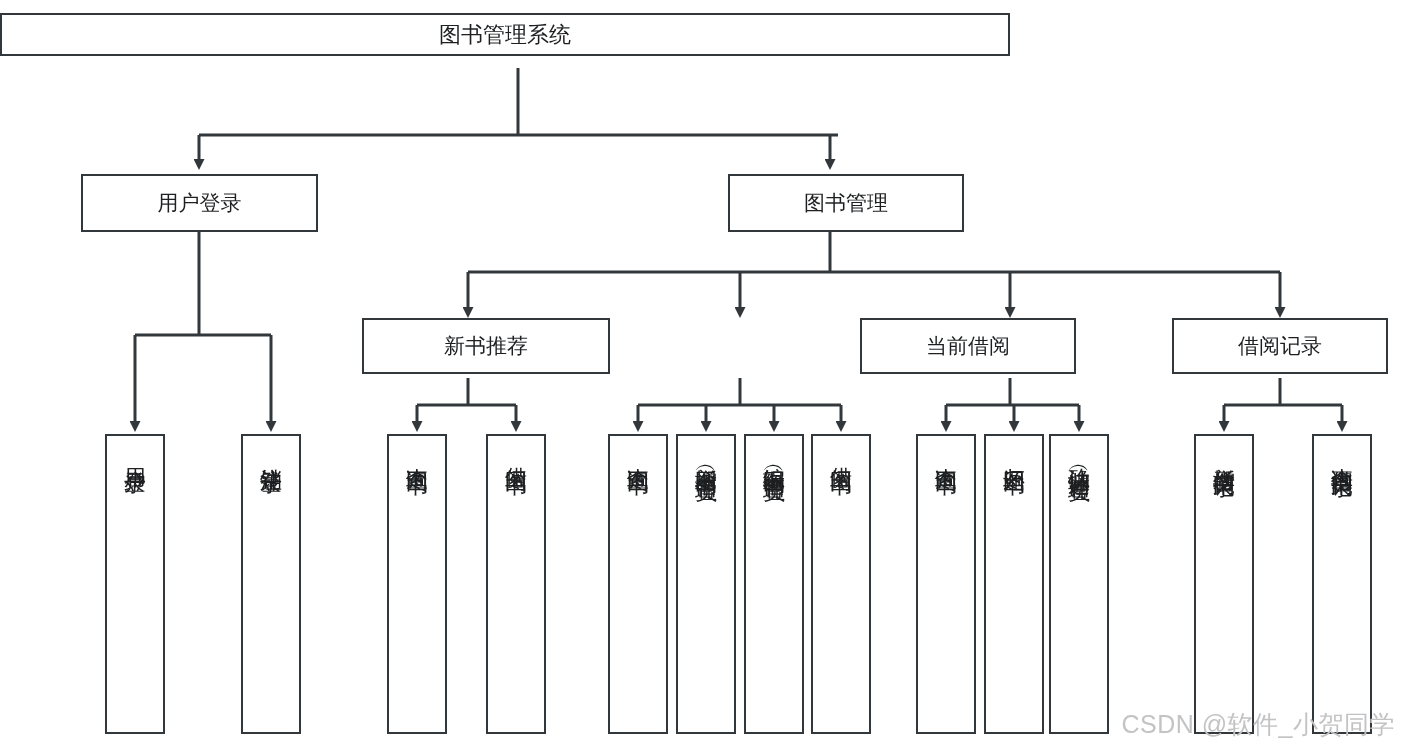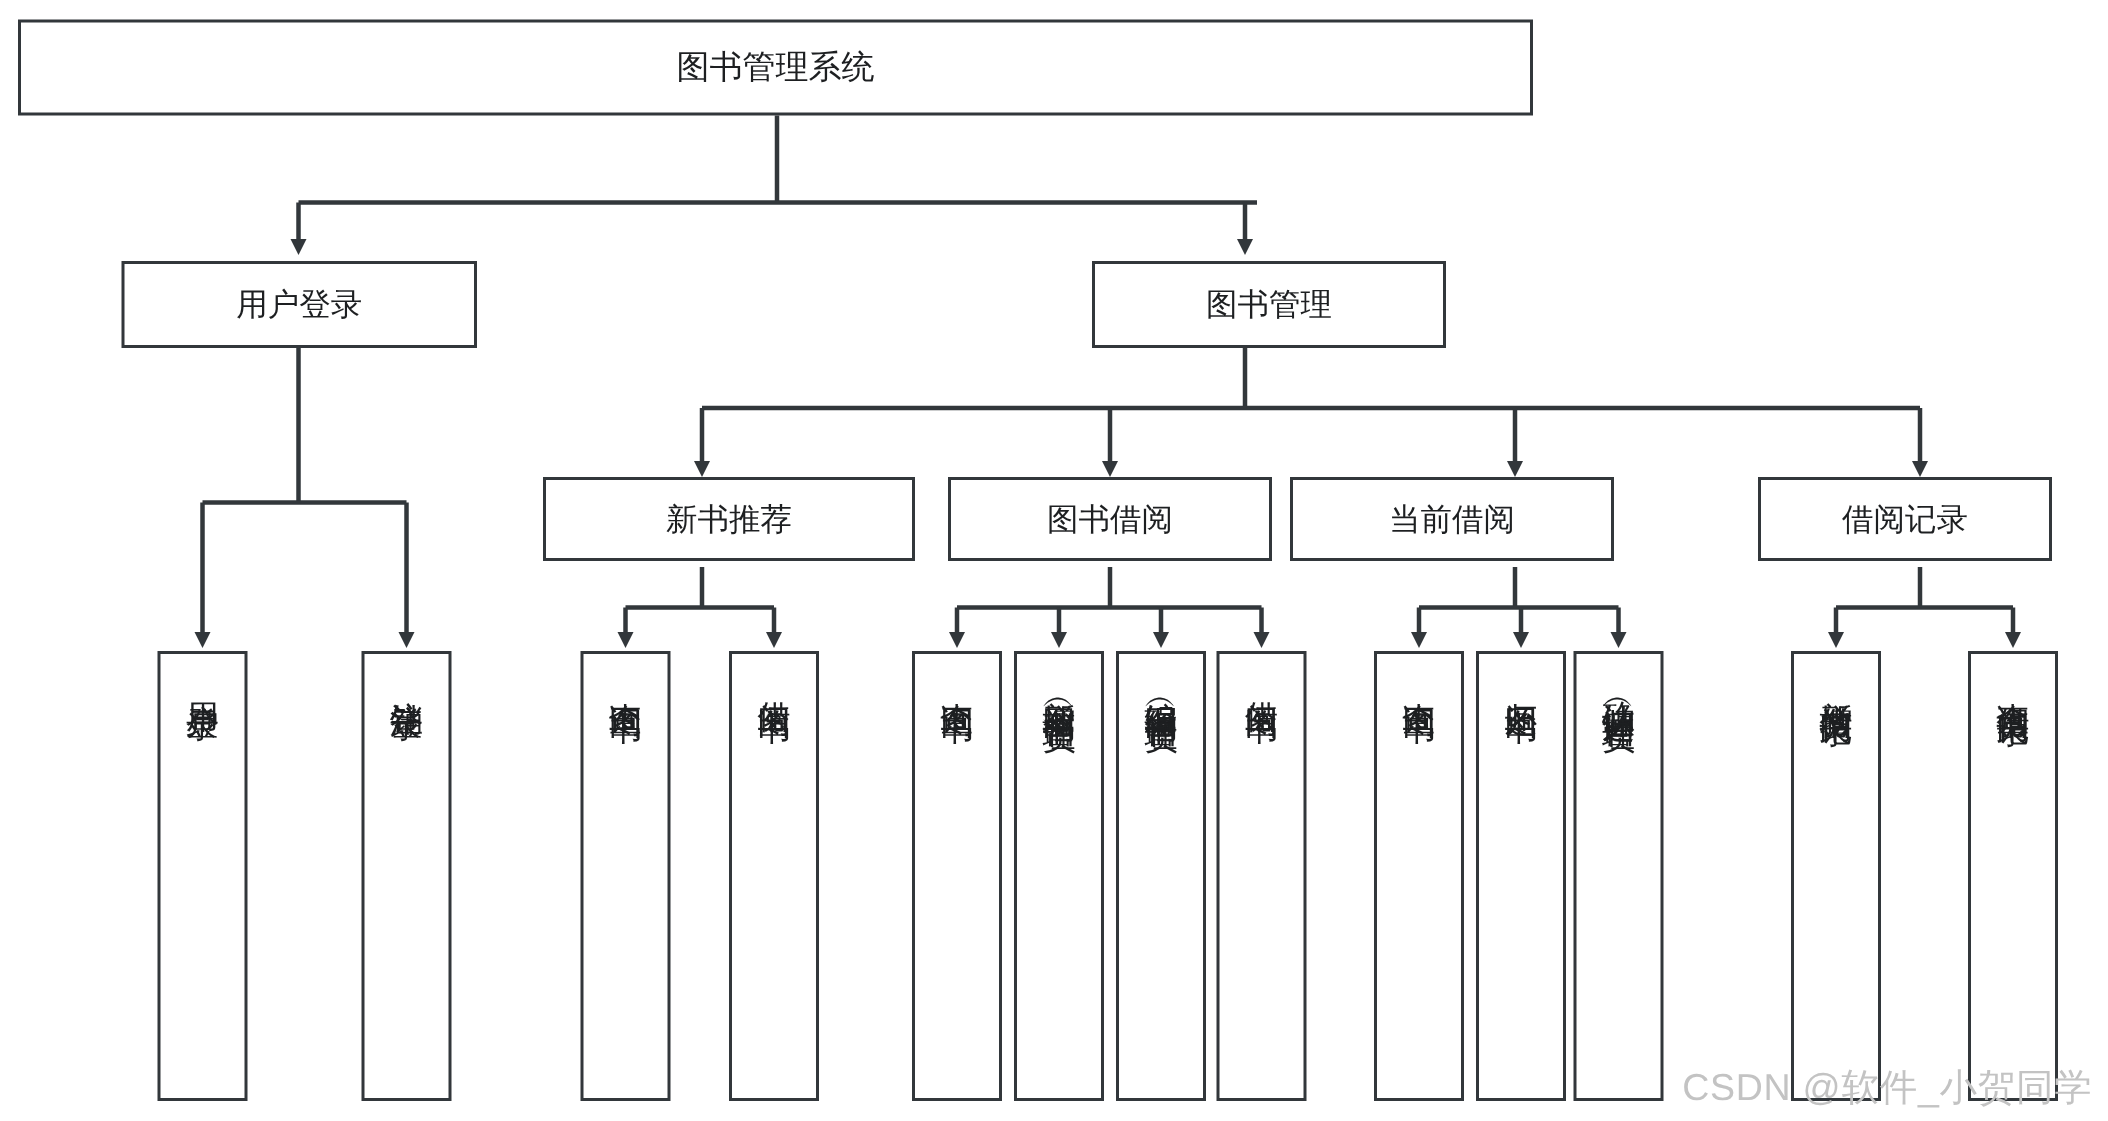--- a/index.html
+++ b/index.html
@@ -102,45 +102,42 @@
       <path d="M1014,405 L1014,422" marker-end="url(#arrow)"></path>
       <path d="M1079,405 L1079,422" marker-end="url(#arrow)"></path>
 
       <path d="M1280,378 L1280,405"></path>
       <path d="M1224,405 L1342,405"></path>
       <path d="M1224,405 L1224,422" marker-end="url(#arrow)"></path>
       <path d="M1342,405 L1342,422" marker-end="url(#arrow)"></path>
     </g>
   </svg>
 
-  <div class="node level-0" style="left:12px;top:13px;width:1010px;height:64px;">
+  <div class="node level-0" style="left:0;top:13px;width:1010px;height:43px;">
     <span class="hlabel">图书管理系统</span>
   </div>
 
   <div class="node level-1" style="left:81px;top:174px;width:237px;height:58px;">
     <span class="hlabel">用户登录</span>
   </div>
 
   <div class="node level-1" style="left:728px;top:174px;width:236px;height:58px;">
     <span class="hlabel">图书管理</span>
   </div>
 
   <div class="node level-2" style="left:362px;top:318px;width:248px;height:56px;">
     <span class="hlabel">新书推荐</span>
   </div>
 
-  <div class="node level-2" style="left:632px;top:318px;width:216px;height:56px;">
-    <span class="hlabel">图书借阅</span>
-  </div>
 
   <div class="node level-2" style="left:860px;top:318px;width:216px;height:56px;">
     <span class="hlabel">当前借阅</span>
   </div>
 
-  <div class="node level-2" style="left:1172px;top:318px;width:196px;height:56px;">
+  <div class="node level-2" style="left:1172px;top:318px;width:216px;height:56px;">
     <span class="hlabel">借阅记录</span>
   </div>
 
   <div class="node leaf" style="left:105px;top:434px;width:60px;height:300px;">
     <span class="vlabel">用户登录</span>
   </div>
 
   <div class="node leaf" style="left:241px;top:434px;width:60px;height:300px;">
     <span class="vlabel">注销登录</span>
   </div>

